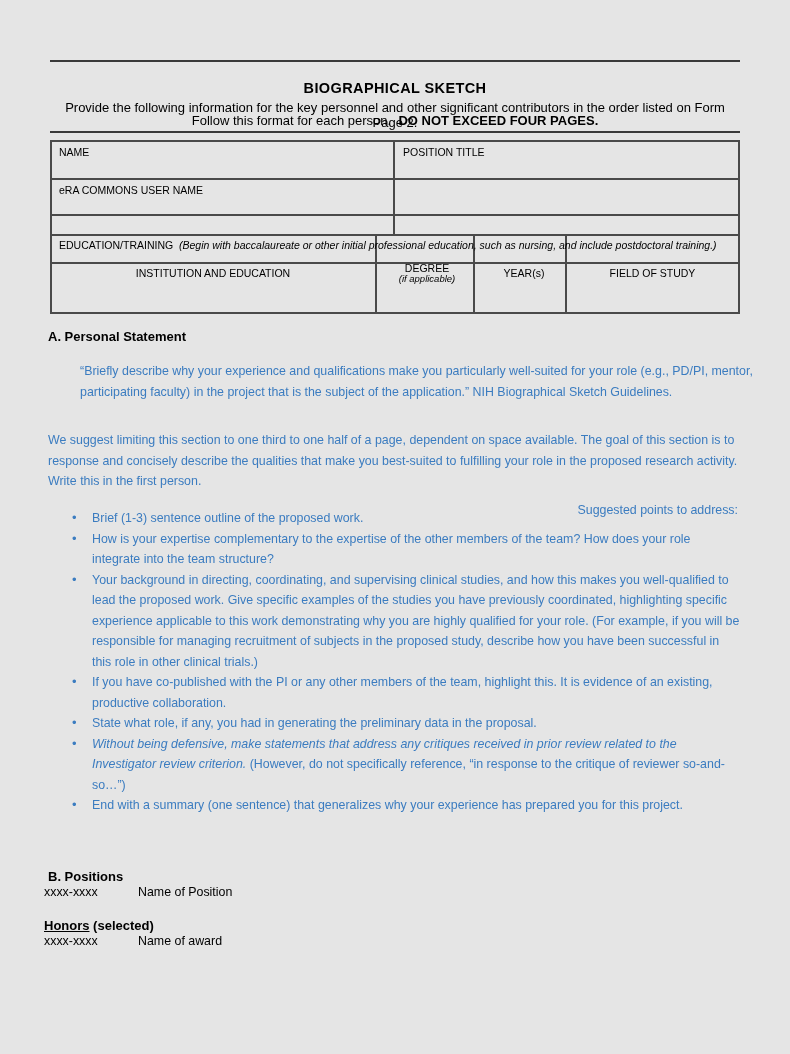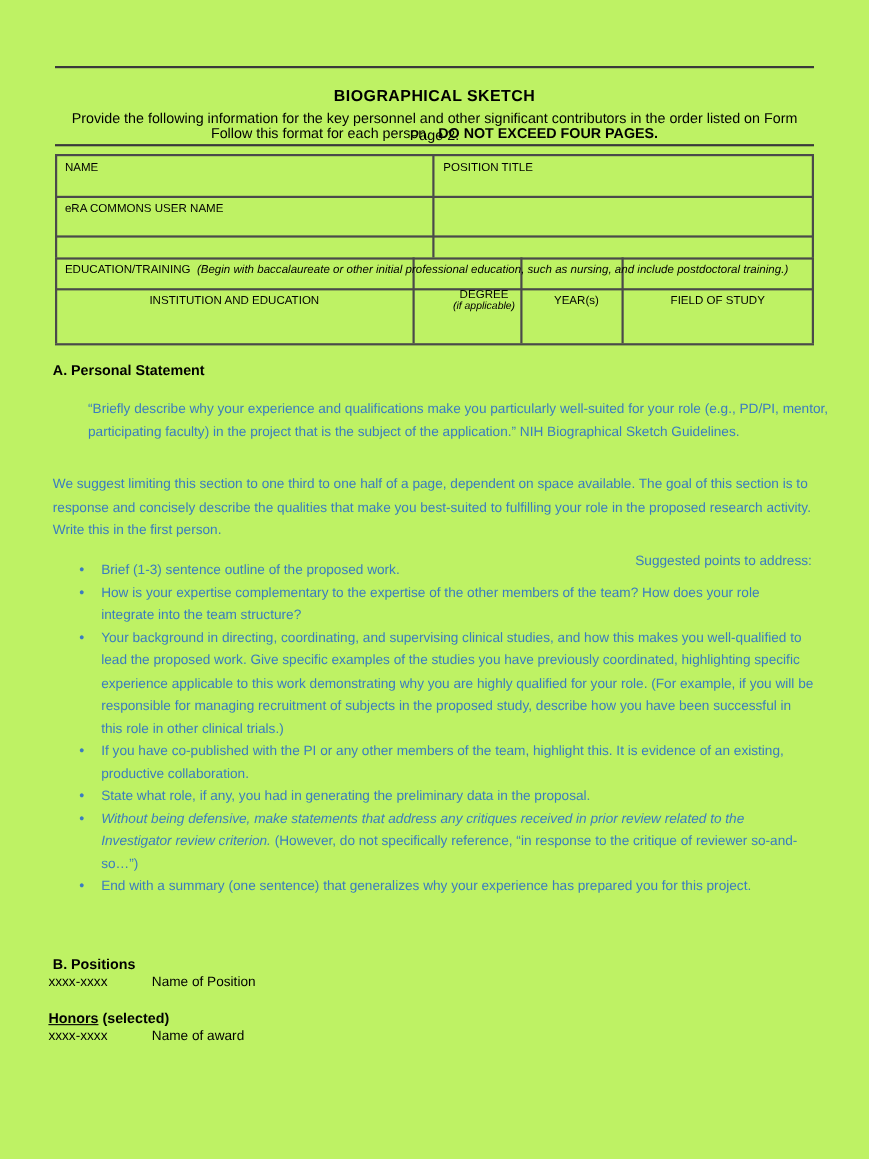--- a/index.html
+++ b/index.html
@@ -13,21 +13,21 @@
     font-family: "Liberation Sans", sans-serif;
     color: #000000;
     position: relative;
     overflow: hidden;
   }
   .page {
     position: absolute;
     left: 0; top: 0;
     width: 790px;
     height: 1054px;
-    background: #bef264;
+    background: #e5e5e5;
   }
 
   
   .header-rule {
     position: absolute;
     left: 50px;
     width: 690px;
     border-top: 2px solid #3a3a3a;
   }
   #rule-top { top: 60px; }
@@ -185,21 +185,21 @@
     <div class="cell-label" style="left:9px;  top:6px;">NAME</div>
     <div class="cell-label" style="left:353px;top:6px;">POSITION TITLE</div>
     <div class="cell-label" style="left:9px;  top:44px;">eRA COMMONS USER NAME</div>
 
     <div class="cell-label" style="left:9px;  top:99px;">
       <span>EDUCATION/TRAINING</span><span>&nbsp; </span><span class="ital">(Begin with baccalaureate or other initial professional education, such as nursing, and include postdoctoral training.)</span>
     </div>
 
     <div class="col-head" style="left:1px;  top:127px; width:324px;">INSTITUTION AND EDUCATION</div>
 
-    <div class="col-head" style="left:340px;top:122px; width:100px;">
+    <div class="col-head" style="left:327px;top:122px; width:100px;">
       <span>DEGREE</span>
       <span class="sub">(if applicable)</span>
     </div>
 
     <div class="col-head" style="left:425px;top:127px; width:98px;">YEAR(s)</div>
     <div class="col-head" style="left:517px;top:127px; width:171px;">FIELD OF STUDY</div>
   </div>
 
   <div class="section-head" style="top:329px;">A. Personal Statement</div>
 

